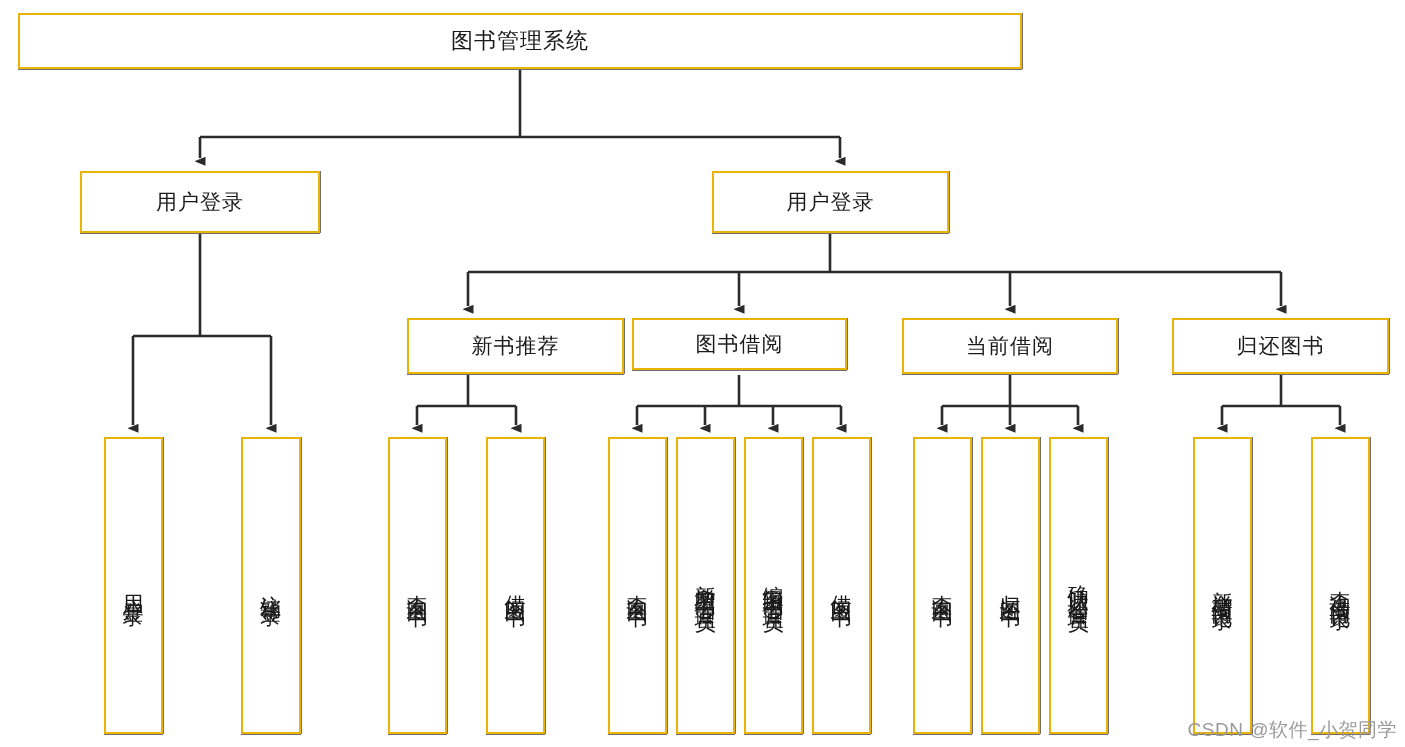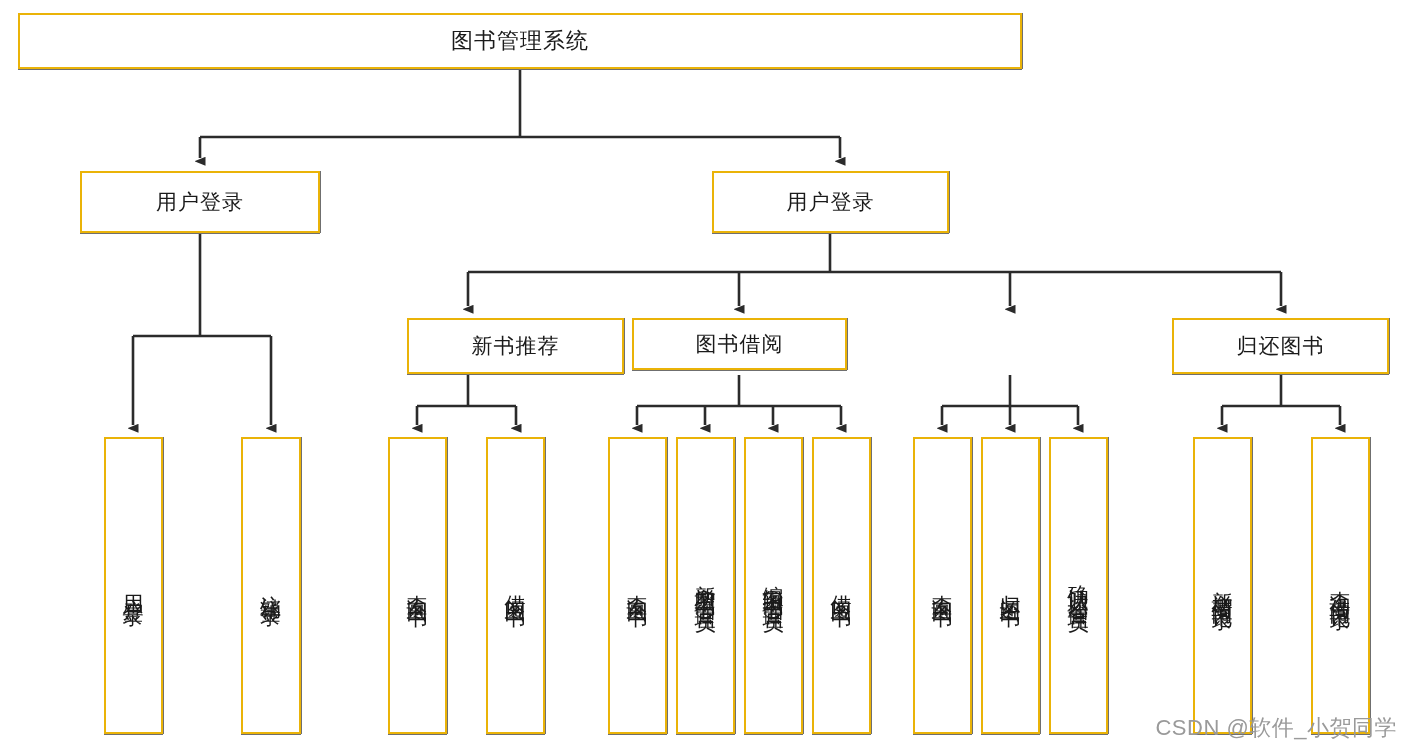--- a/index.html
+++ b/index.html
@@ -49,21 +49,21 @@
   .node.v .vtxt {
     writing-mode: vertical-rl;
     text-orientation: upright;
     display: block;
     letter-spacing: 4px;
   }
   #watermark {
     position: absolute;
     right: 8px;
     bottom: 4px;
-    font-size: 22px;
+    font-size: 19px;
     color: #9a9a9a;
     white-space: nowrap;
     letter-spacing: 0.5px;
   }
 </style>
 </head>
 <body>
 
 <div id="canvas">
 
@@ -127,20 +127,23 @@
   <div class="node h" style="left:712px; top:171px; width:237px; height:62px;">
     <span>用户登录</span>
   </div>
 
   <div class="node h" style="left:360px; top:318px; width:217px; height:56px;margin-left:47px;">
     <span>新书推荐</span>
   </div>
   <div class="node h" style="left:632px; top:318px; width:215px; height:52px;">
     <span>图书借阅</span>
   </div>
+  <div class="node h" style="left:902px; top:318px; width:216px; height:56px;">
+    <span>当前借阅</span>
+  </div>
   <div class="node h" style="left:1172px; top:318px; width:217px; height:56px;">
     <span>归还图书</span>
   </div>
 
   <div class="node v" style="left:104px; top:437px; width:59px; height:297px;">
     <span class="vtxt">用户登录</span>
   </div>
   <div class="node v" style="left:241px; top:437px; width:60px; height:297px;">
     <span class="vtxt">注销登录</span>
   </div>

